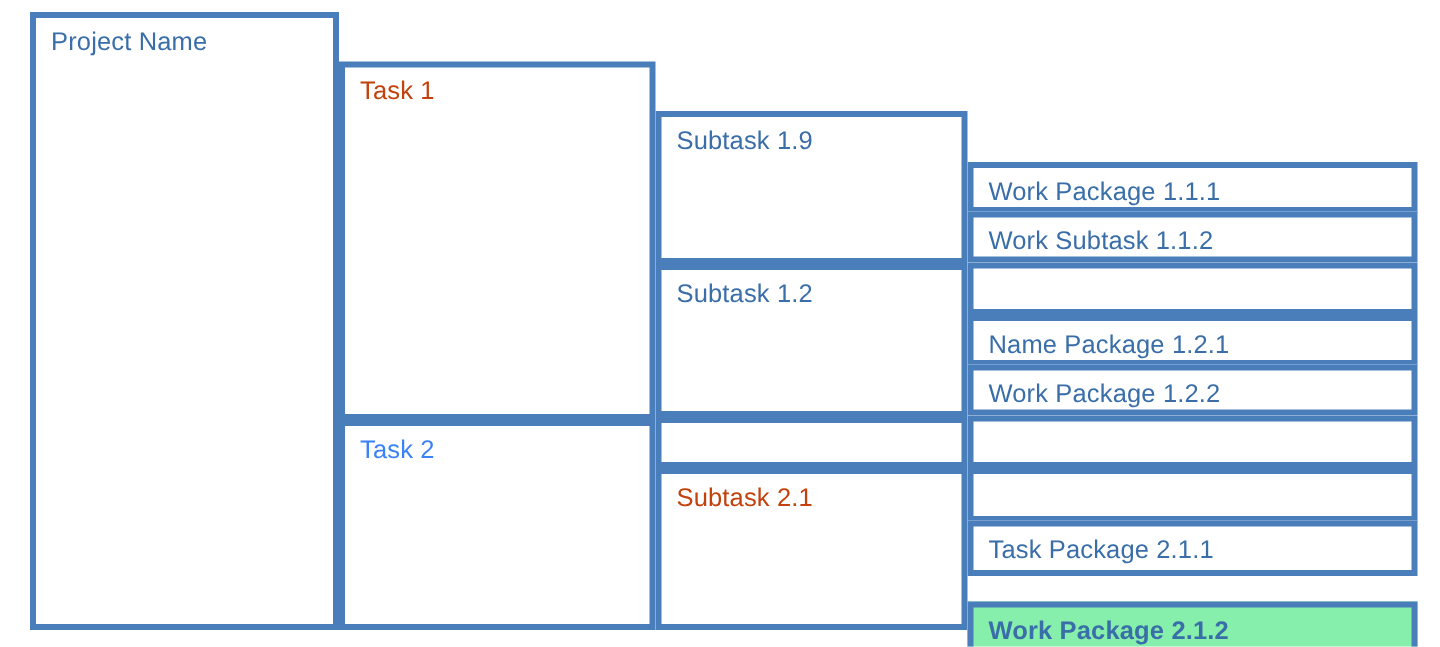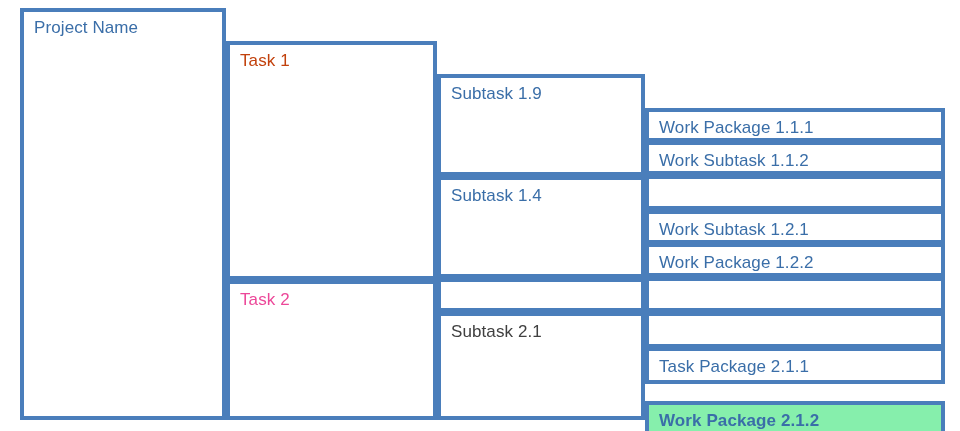--- a/index.html
+++ b/index.html
@@ -53,46 +53,46 @@
 </head>
 <body>
 
 <div id="wbs-canvas" style="background: rgb(255, 255, 255);">
     <div class="node level-1" style="left: 20px; top: 8px; width: 206px; height: 412px; border-color: rgb(74, 126, 187); background: rgb(255, 255, 255); color: rgb(58, 110, 168);">
       <span class="node-label">Project Name</span>
     </div>
     <div class="node level-2" style="left: 226px; top: 41px; width: 211px; height: 239px; border-color: rgb(74, 126, 187); background: rgb(255, 255, 255); color: #c2410c;">
       <span class="node-label">Task 1</span>
     </div>
-    <div class="node level-2" style="left: 226px; top: 280px; width: 211px; height: 140px; border-color: rgb(74, 126, 187); background: rgb(255, 255, 255); color: #ec4899;">
+    <div class="node level-2" style="left: 226px; top: 280px; width: 211px; height: 140px; border-color: rgb(74, 126, 187); background: rgb(255, 255, 255); color: #3b82f6;">
       <span class="node-label">Task 2</span>
     </div>
     <div class="node level-3" style="left: 437px; top: 74px; width: 208px; height: 102px; border-color: rgb(74, 126, 187); background: rgb(255, 255, 255); color: rgb(58, 110, 168);">
       <span class="node-label">Subtask 1.9</span>
     </div>
     <div class="node level-3" style="left: 437px; top: 176px; width: 208px; height: 102px; border-color: rgb(74, 126, 187); background: rgb(255, 255, 255); color: rgb(58, 110, 168);">
-      <span class="node-label">Subtask 1.4</span>
+      <span class="node-label">Subtask 1.2</span>
     </div>
     <div class="node level-3 empty" style="left: 437px; top: 278px; width: 208px; height: 34px; border-color: rgb(74, 126, 187); background: rgb(255, 255, 255); color: rgb(58, 110, 168);">
       <span class="node-label"></span>
     </div>
-    <div class="node level-3" style="left: 437px; top: 312px; width: 208px; height: 108px; border-color: rgb(74, 126, 187); background: rgb(255, 255, 255); color: #404040;">
+    <div class="node level-3" style="left: 437px; top: 312px; width: 208px; height: 108px; border-color: rgb(74, 126, 187); background: rgb(255, 255, 255); color: #c2410c;">
       <span class="node-label">Subtask 2.1</span>
     </div>
     <div class="node level-4" style="left: 645px; top: 108px; width: 300px; height: 34px; border-color: rgb(74, 126, 187); background: rgb(255, 255, 255); color: rgb(58, 110, 168);">
       <span class="node-label">Work Package 1.1.1</span>
     </div>
     <div class="node level-4" style="left: 645px; top: 141px; width: 300px; height: 34px; border-color: rgb(74, 126, 187); background: rgb(255, 255, 255); color: rgb(58, 110, 168);">
       <span class="node-label">Work Subtask 1.1.2</span>
     </div>
     <div class="node level-4 empty" style="left: 645px; top: 175px; width: 300px; height: 35px; border-color: rgb(74, 126, 187); background: rgb(255, 255, 255); color: rgb(58, 110, 168);">
       <span class="node-label"></span>
     </div>
     <div class="node level-4" style="left: 645px; top: 210px; width: 300px; height: 34px; border-color: rgb(74, 126, 187); background: rgb(255, 255, 255); color: rgb(58, 110, 168);">
-      <span class="node-label">Work Subtask 1.2.1</span>
+      <span class="node-label">Name Package 1.2.1</span>
     </div>
     <div class="node level-4" style="left: 645px; top: 243px; width: 300px; height: 34px; border-color: rgb(74, 126, 187); background: rgb(255, 255, 255); color: rgb(58, 110, 168);">
       <span class="node-label">Work Package 1.2.2</span>
     </div>
     <div class="node level-4 empty" style="left: 645px; top: 277px; width: 300px; height: 35px; border-color: rgb(74, 126, 187); background: rgb(255, 255, 255); color: rgb(58, 110, 168);">
       <span class="node-label"></span>
     </div>
     <div class="node level-4 empty" style="left: 645px; top: 312px; width: 300px; height: 36px; border-color: rgb(74, 126, 187); background: rgb(255, 255, 255); color: rgb(58, 110, 168);">
       <span class="node-label"></span>
     </div>

